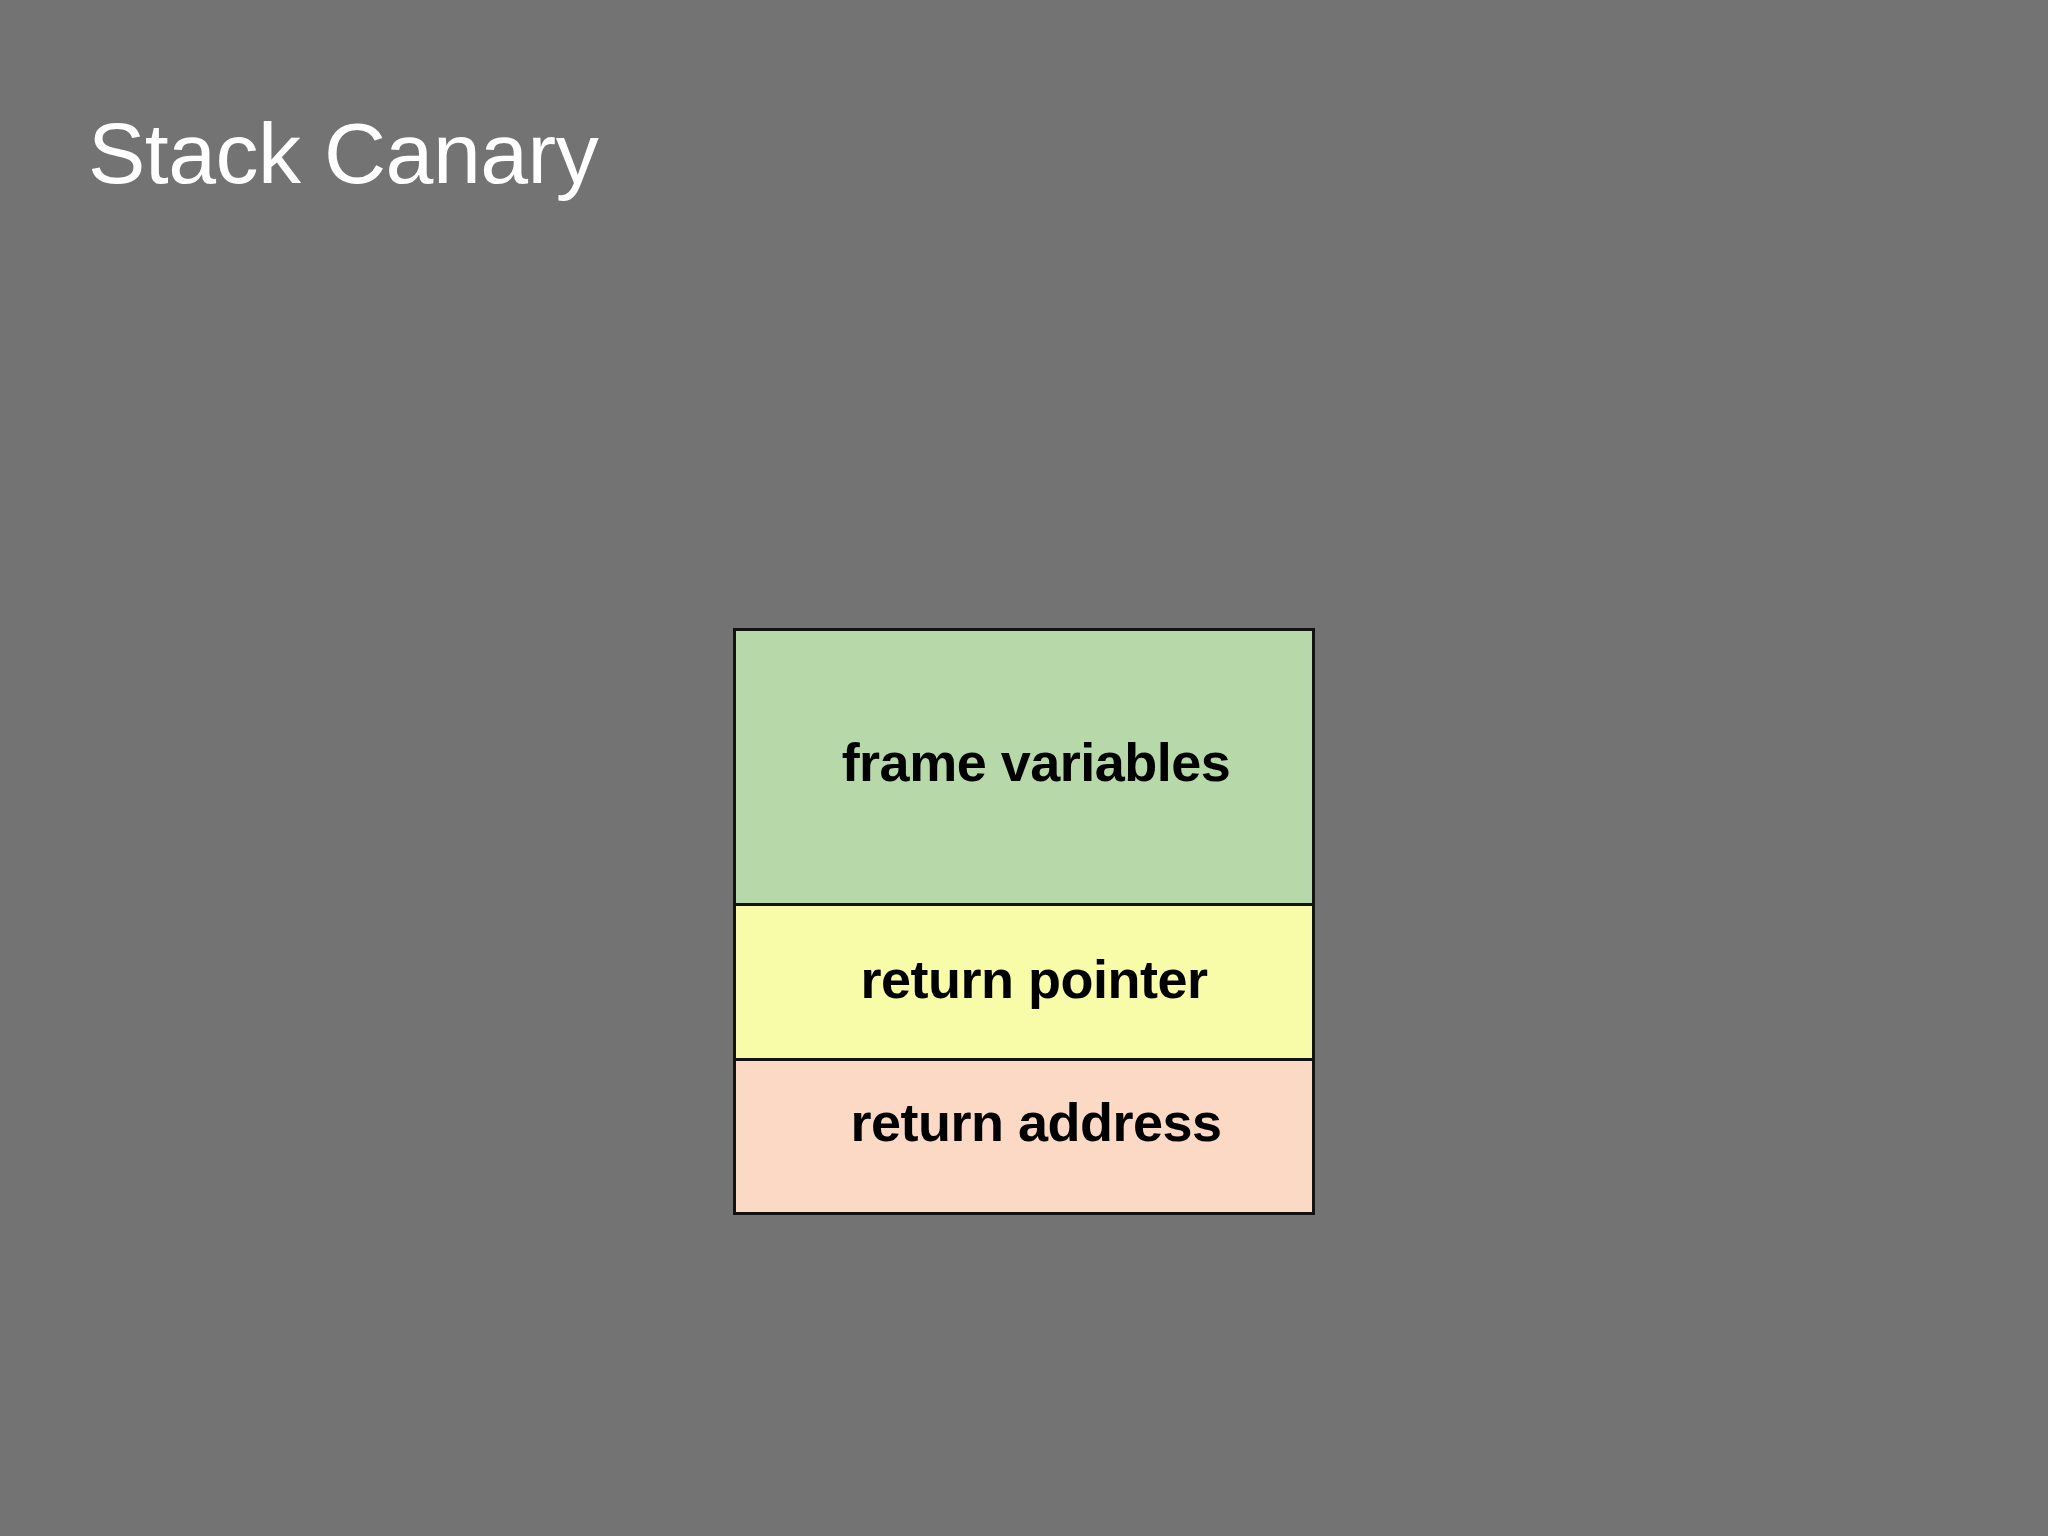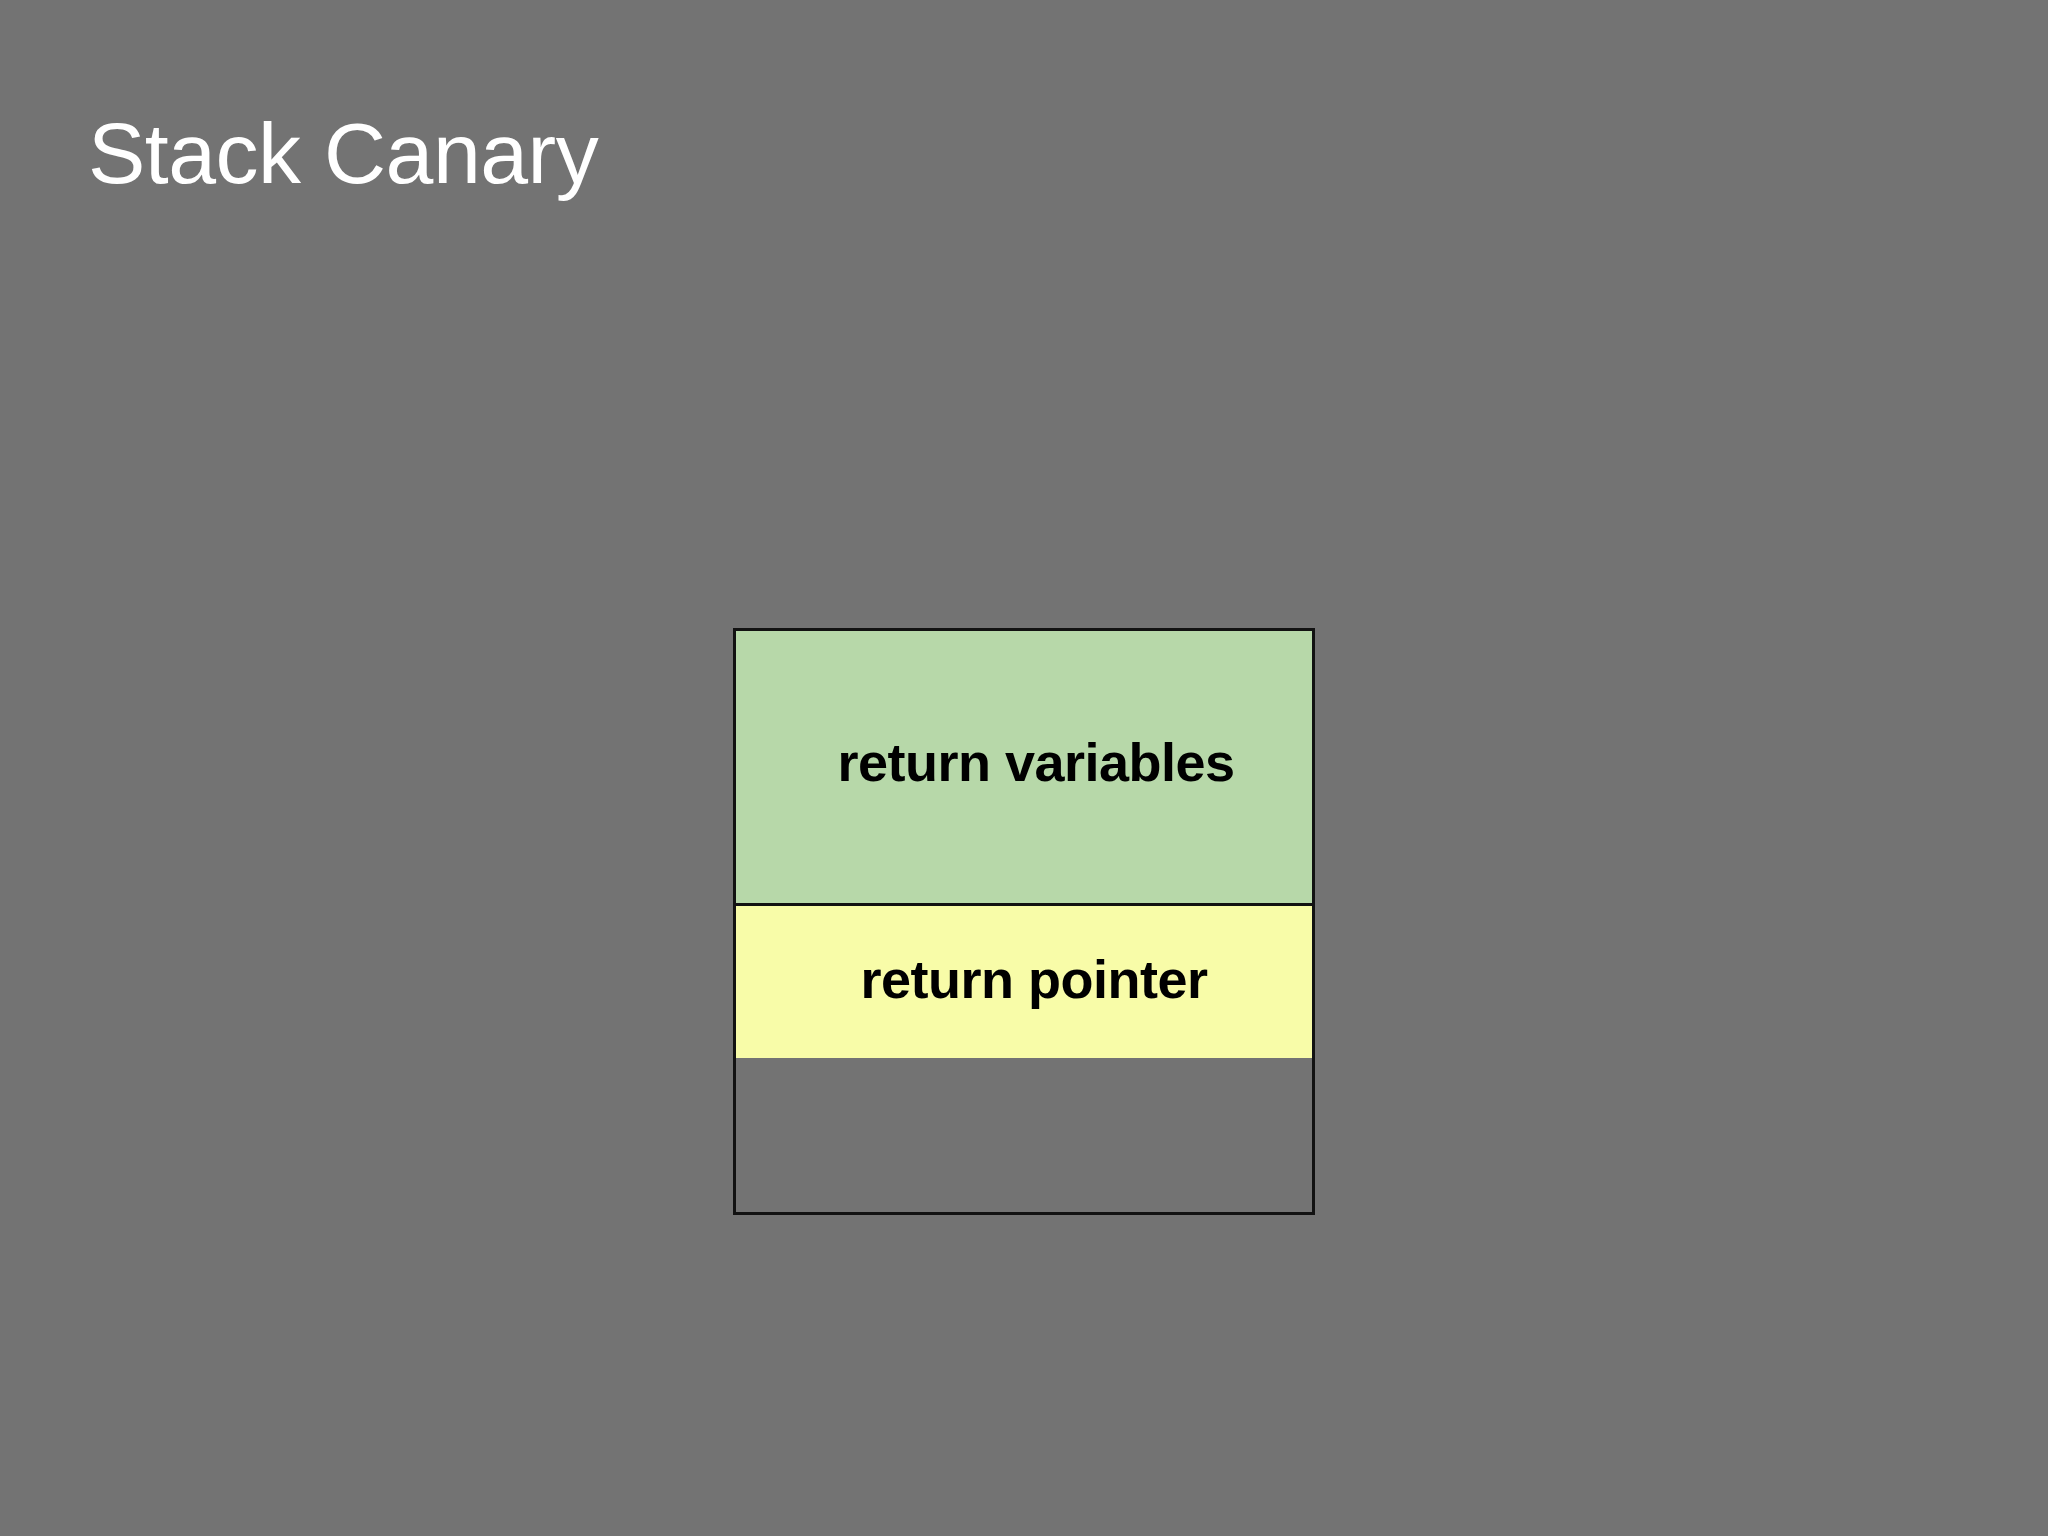--- a/index.html
+++ b/index.html
@@ -97,22 +97,25 @@
 </head>
 <body style="background: rgb(33, 33, 33);">
 
 <div id="slide" style="background: #737373;">
 
   <div id="slide-title" style="color: rgb(255, 255, 255);">Stack Canary</div>
 
   <div id="stack-diagram" style="border-color: rgb(18, 18, 18);">
 
     <div class="stack-cell" id="stack-cell-local-variables" style="background: rgb(183, 216, 169); border-top-color: rgb(18, 18, 18);">
-      <span class="stack-cell-label" style="color: rgb(0, 0, 0);">return variables</span>
+      <span class="stack-cell-label" style="color: rgb(0, 0, 0);">frame variables</span>
     </div>
 
     <div class="stack-cell" id="stack-cell-frame-pointer" style="background: rgb(248, 252, 168); border-top-color: rgb(18, 18, 18);">
       <span class="stack-cell-label" style="color: rgb(0, 0, 0);">return pointer</span>
     </div>
 
+    <div class="stack-cell" id="stack-cell-return-address" style="background: rgb(251, 217, 197); border-top-color: rgb(18, 18, 18);">
+      <span class="stack-cell-label" style="color: rgb(0, 0, 0);">return address</span>
+    </div>
 
   </div>
 </div>
 
 </body></html>

